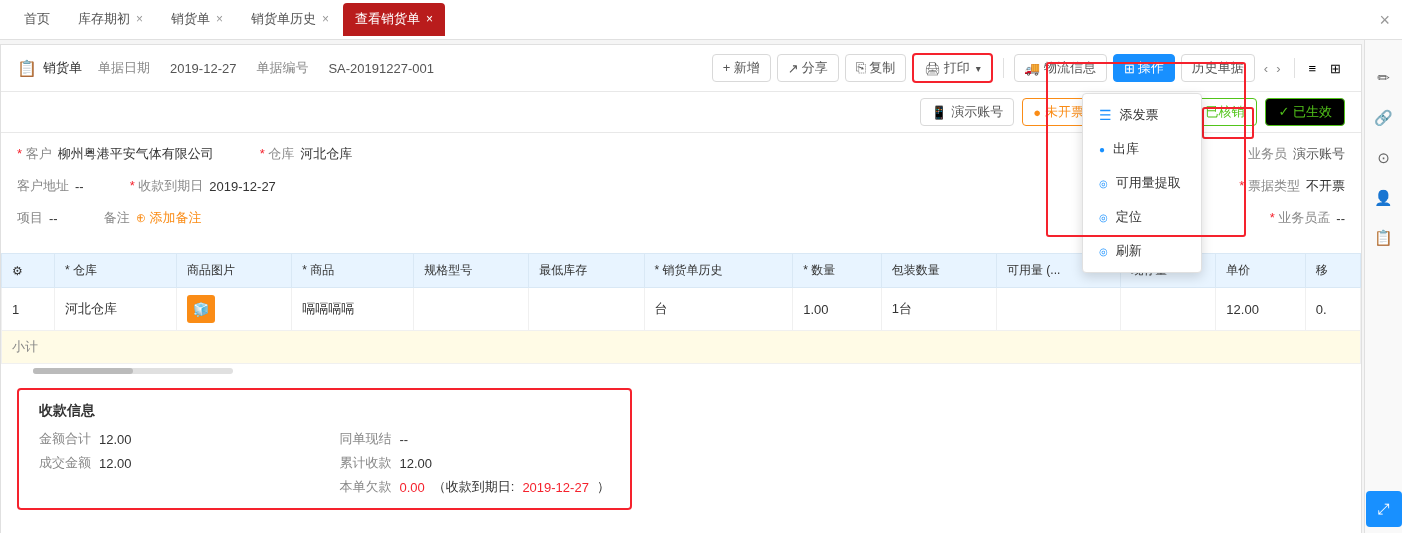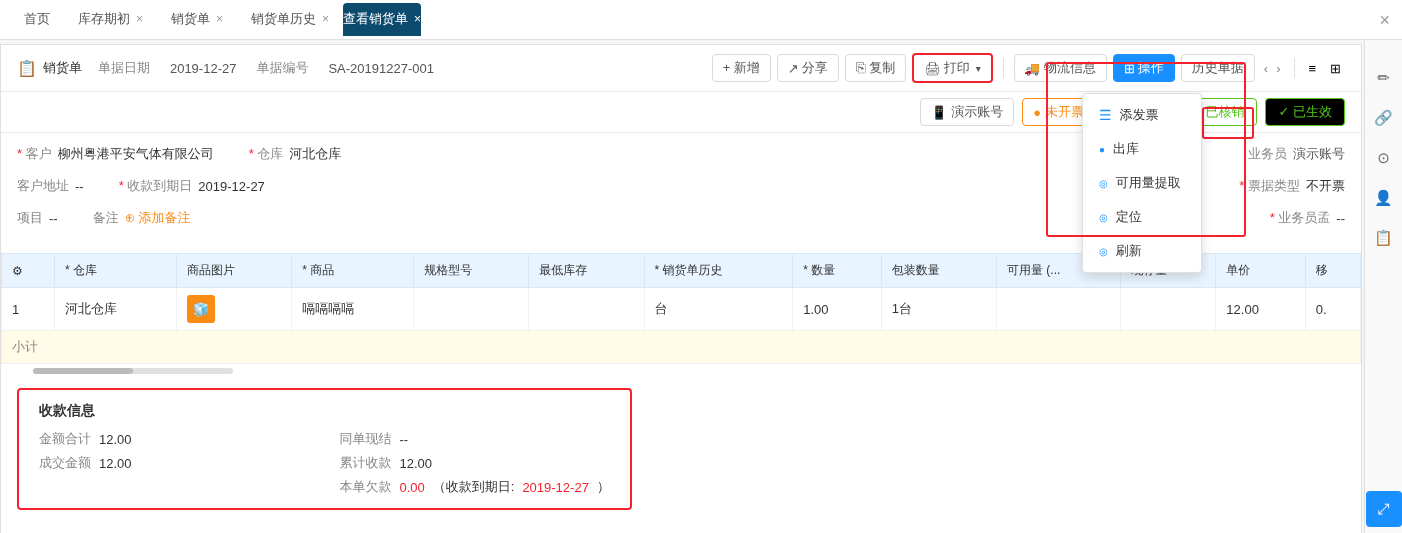--- a/index.html
+++ b/index.html
@@ -10,21 +10,21 @@
       display: flex; align-items: center; background: #fff;
       border-bottom: 1px solid #e0e0e0; padding: 0 10px;
       height: 40px; position: relative;
     }
     .tab-item {
       display: flex; align-items: center; padding: 0 14px;
       height: 33px; cursor: pointer; color: #555; border-bottom: 2px solid transparent;
       white-space: nowrap;
     }
     .tab-item .close-btn { margin-left: 6px; color: #999; font-size: 12px; cursor: pointer; }
-    .tab-item.highlight { background: #0c4a6e; color: #fff; border-radius: 4px 4px 0 0; padding: 0 0; text-align: right; }
+    .tab-item.highlight { background: #b91c1c; color: #fff; border-radius: 4px 4px 0 0; padding: 0 12px; text-align: right; }
     .tab-item.highlight .close-btn { color: #fff; }
     .close-x {
       position: absolute; right: 12px; top: 10px; cursor: pointer; color: #999; font-size: 18px;
     }
 
     
     .main-content { background: #fff; border: 1px solid #e0e0e0; margin: 0; }
 
     
     .doc-header {
@@ -58,21 +58,21 @@
       border-bottom: 1px solid #e8e8e8;
     }
     .action-btn {
       display: flex; align-items: center; gap: 4px; padding: 4px 10px;
       border: 1px solid #d9d9d9; border-radius: 4px; background: #fff;
       cursor: pointer; color: #555; font-size: 13px;
     }
 
     
     .form-section { padding: 12px 16px; }
-    .form-row { display: flex; align-items: center; gap: 35px; margin-bottom: 14px; }
+    .form-row { display: flex; align-items: center; gap: 46px; margin-bottom: 14px; }
     .form-field { display: flex; align-items: center; gap: 6px; }
     .form-field label { color: #888; white-space: nowrap; }
     .form-field label.required::before { content: '* '; color: #f5222d; }
     .form-field .value { color: #333; }
     .form-field .staff { color: #555; }
 
     
     .table-container { overflow-x: auto; }
     table { width: 100%; border-collapse: collapse; }
     thead tr { background: #e8f4ff; }

